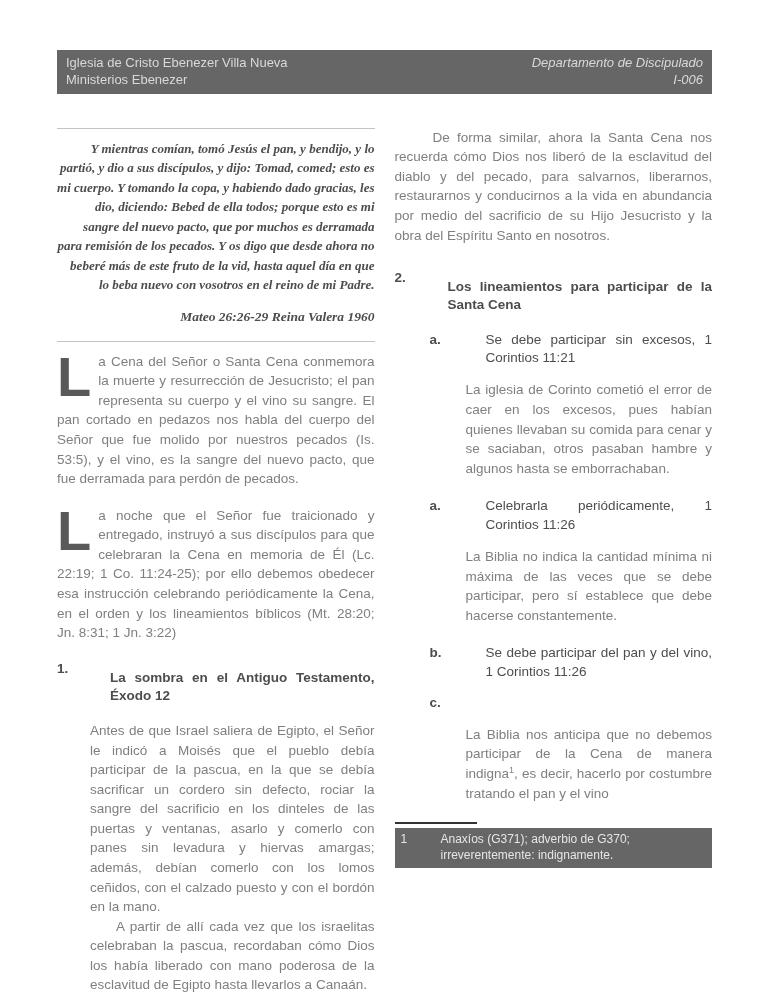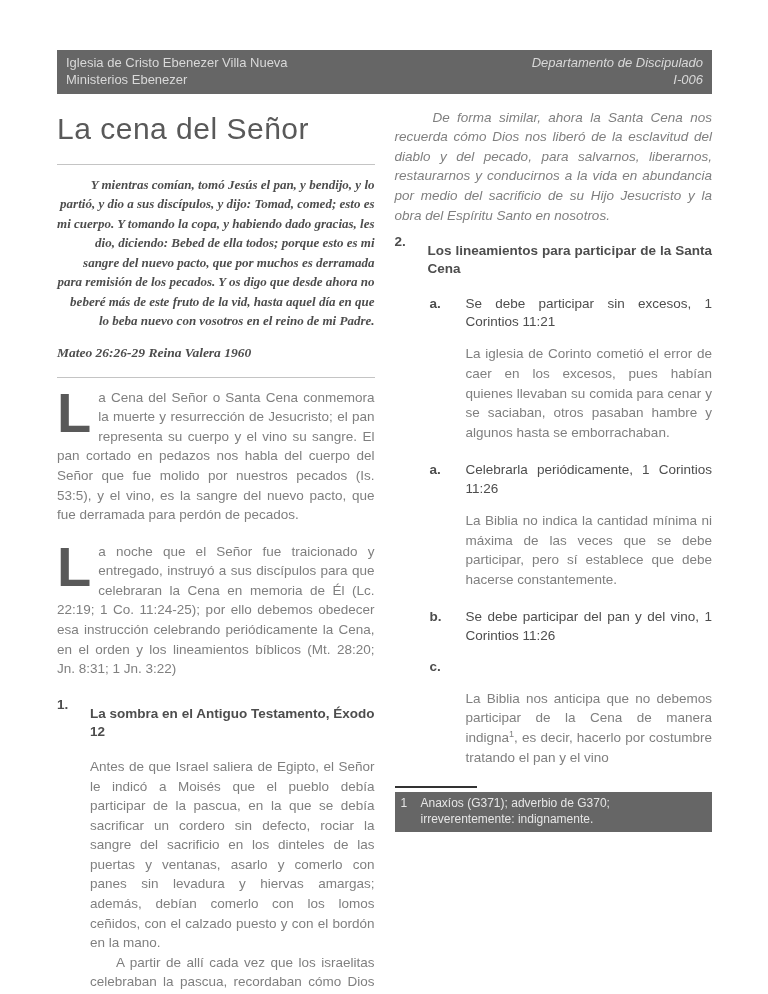--- a/index.html
+++ b/index.html
@@ -1,15 +1,15 @@
 <!DOCTYPE html>
 <html><head>
 <meta charset="utf-8">
 <style>
-  * { margin:0; padding:0; box-sizing:border-box; }
+  * { margin:0; padding:0; box-sizing:border-box;gap:20px; }
   html,body { background:#ffffff; }
   body { font-family:"Liberation Sans", sans-serif; }
   .page {
     width:768px; height:994px; background:#fff; margin:0 auto;
     padding:50px 56px 34px 57px;
     display:flex; flex-direction:column; overflow:hidden;
   }
   
   .bar { background:#666666; color:#d9d9d9; }
   .header-bar {
@@ -23,35 +23,35 @@
   .col-left { margin-right:6px; }
   
   .doc-title { font-size:30px; font-weight:normal; color:#595959; letter-spacing:0.5px; margin:4px 0 18px 0; }
   .rule { border:none; border-top:1px solid #c4c4c4; margin:0 0 10px 0; }
   .quote {
     font-family:"Liberation Serif", serif; font-style:italic; font-weight:bold;
     font-size:13px; line-height:1.5; color:#4d4d4d; text-align:right; margin:2px 0 14px 0;
   }
   .quote-attr {
     font-family:"Liberation Serif", serif; font-style:italic; font-weight:bold;
-    font-size:13.5px; color:#4d4d4d; margin:14px 0 16px 0;
+    font-size:13.5px; color:#4d4d4d; text-align:right; margin:14px 0 16px 0;
   }
   .body-text { font-size:13.5px; line-height:1.45; color:#7f7f7f; text-align:justify; }
   .dropcap-para { margin-bottom:17px; }
   .dropcap {
     float:left; font-size:56px; line-height:44px; font-weight:bold;
     color:#595959; padding:3px 7px 0 0;
   }
   .section-head { display:flex; font-weight:bold; color:#4d4d4d; font-size:13.5px; line-height:1.35; margin:6px 0 16px 0; }
   .section-num { flex:0 0 33px; }
   .section-title { flex:1; text-align:justify;margin-top:9px; }
   .indent-block { margin-left:33px; }
   .first-indent { text-indent:26px; }
   
-  .rc-para1 { text-indent:38px; margin-bottom:8px;font-style:italic; }
+  .rc-para1 { text-indent:38px; margin-bottom:24px; }
   .item { display:flex; margin:0 0 12px 35px; font-size:13.5px; line-height:1.4; }
   .item-letter { flex:0 0 36px; font-weight:bold; color:#4d4d4d; }
   .item-head { flex:1; font-weight:normal; color:#4d4d4d; text-align:justify; }
   .item-body { margin:0 0 19px 71px; }
   .item-body .lead-bold { font-weight:bold; color:#4d4d4d; }
   sup.fn-ref { font-size:9px; vertical-align:super; line-height:0; }
   .footnote-sep { width:82px; border:none; border-top:2px solid #333333; margin:14px 0 4px 0; }
   .footnote-box {
     background:#666666; color:#e6e6e6; font-size:12px; line-height:1.35;
     padding:3px 6px 4px 6px; display:flex;
@@ -71,21 +71,20 @@
     </div>
     <div class="right">
       <div>Departamento de Discipulado</div>
       <div>I-006</div>
     </div>
   </div>
 
   <div class="columns">
 
     <div class="col col-left">
-      <h1 class="doc-title">La cena del Señor</h1>
       <hr class="rule">
       <p class="quote">Y mientras comían, tomó Jesús el pan, y bendijo, y lo partió, y dio a sus discípulos, y dijo: Tomad, comed; esto es mi cuerpo. Y tomando la copa, y habiendo dado gracias, les dio, diciendo: Bebed de ella todos; porque esto es mi sangre del nuevo pacto, que por muchos es derramada para remisión de los pecados. Y os digo que desde ahora no beberé más de este fruto de la vid, hasta aquel día en que lo beba nuevo con vosotros en el reino de mi Padre.</p>
       <p class="quote-attr">Mateo 26:26-29 Reina Valera 1960</p>
       <hr class="rule">
 
       <p class="body-text dropcap-para"><span class="dropcap">L</span><span>a Cena del Señor o Santa Cena conmemora la muerte y resurrección de Jesucristo; el pan representa su cuerpo y el vino su sangre. El pan cortado en pedazos nos habla del cuerpo del Señor que fue molido por nuestros pecados (Is. 53:5), y el vino, es la sangre del nuevo pacto, que fue derramada para perdón de pecados.</span></p>
 
       <p class="body-text dropcap-para"><span class="dropcap">L</span><span>a noche que el Señor fue traicionado y entregado, instruyó a sus discípulos para que celebraran la Cena en memoria de Él (Lc. 22:19; 1 Co. 11:24-25); por ello debemos obedecer esa instrucción celebrando periódicamente la Cena, en el orden y los lineamientos bíblicos (Mt. 28:20; Jn. 8:31; 1 Jn. 3:22)</span></p>
 
       <div class="section-head">

